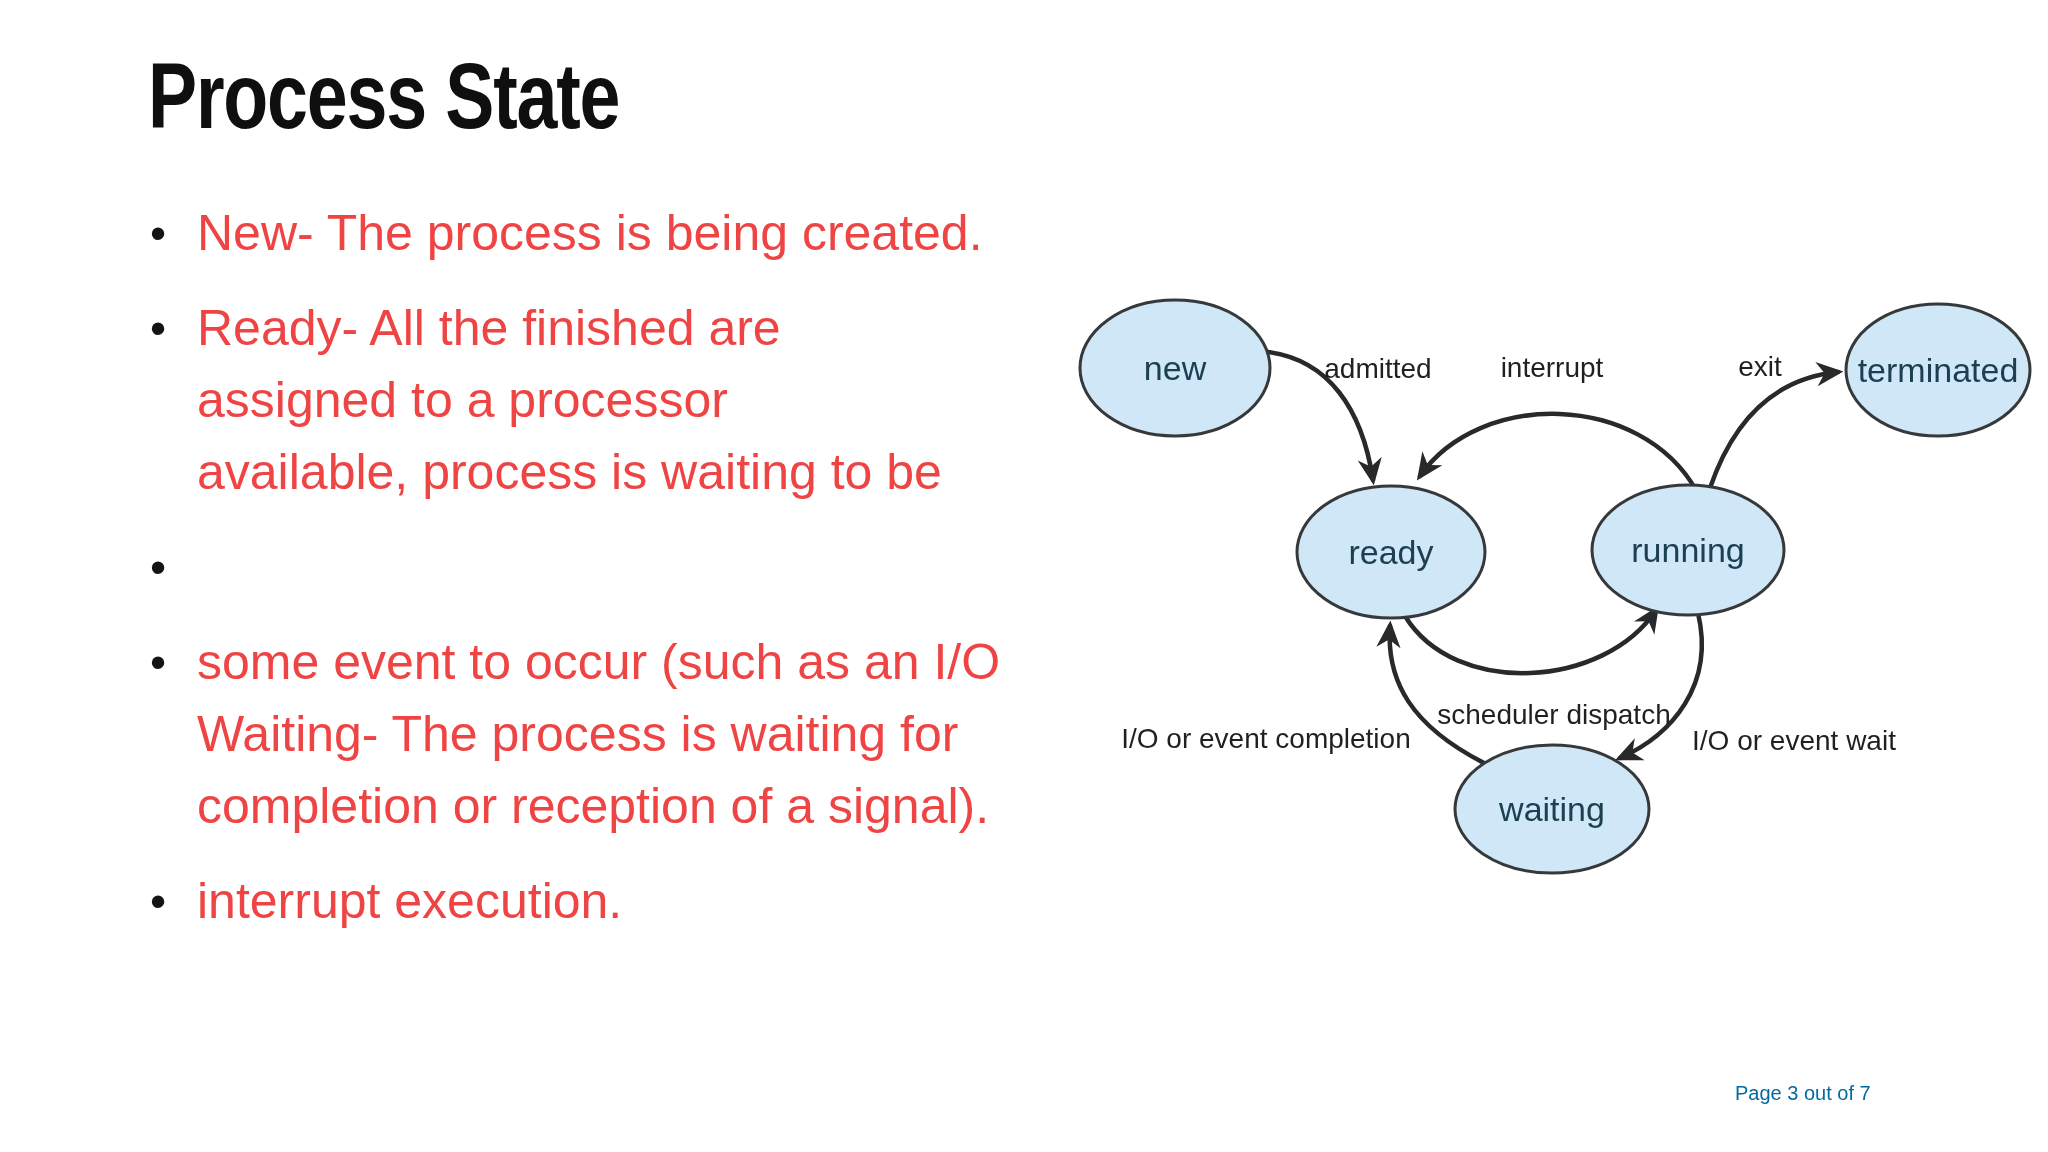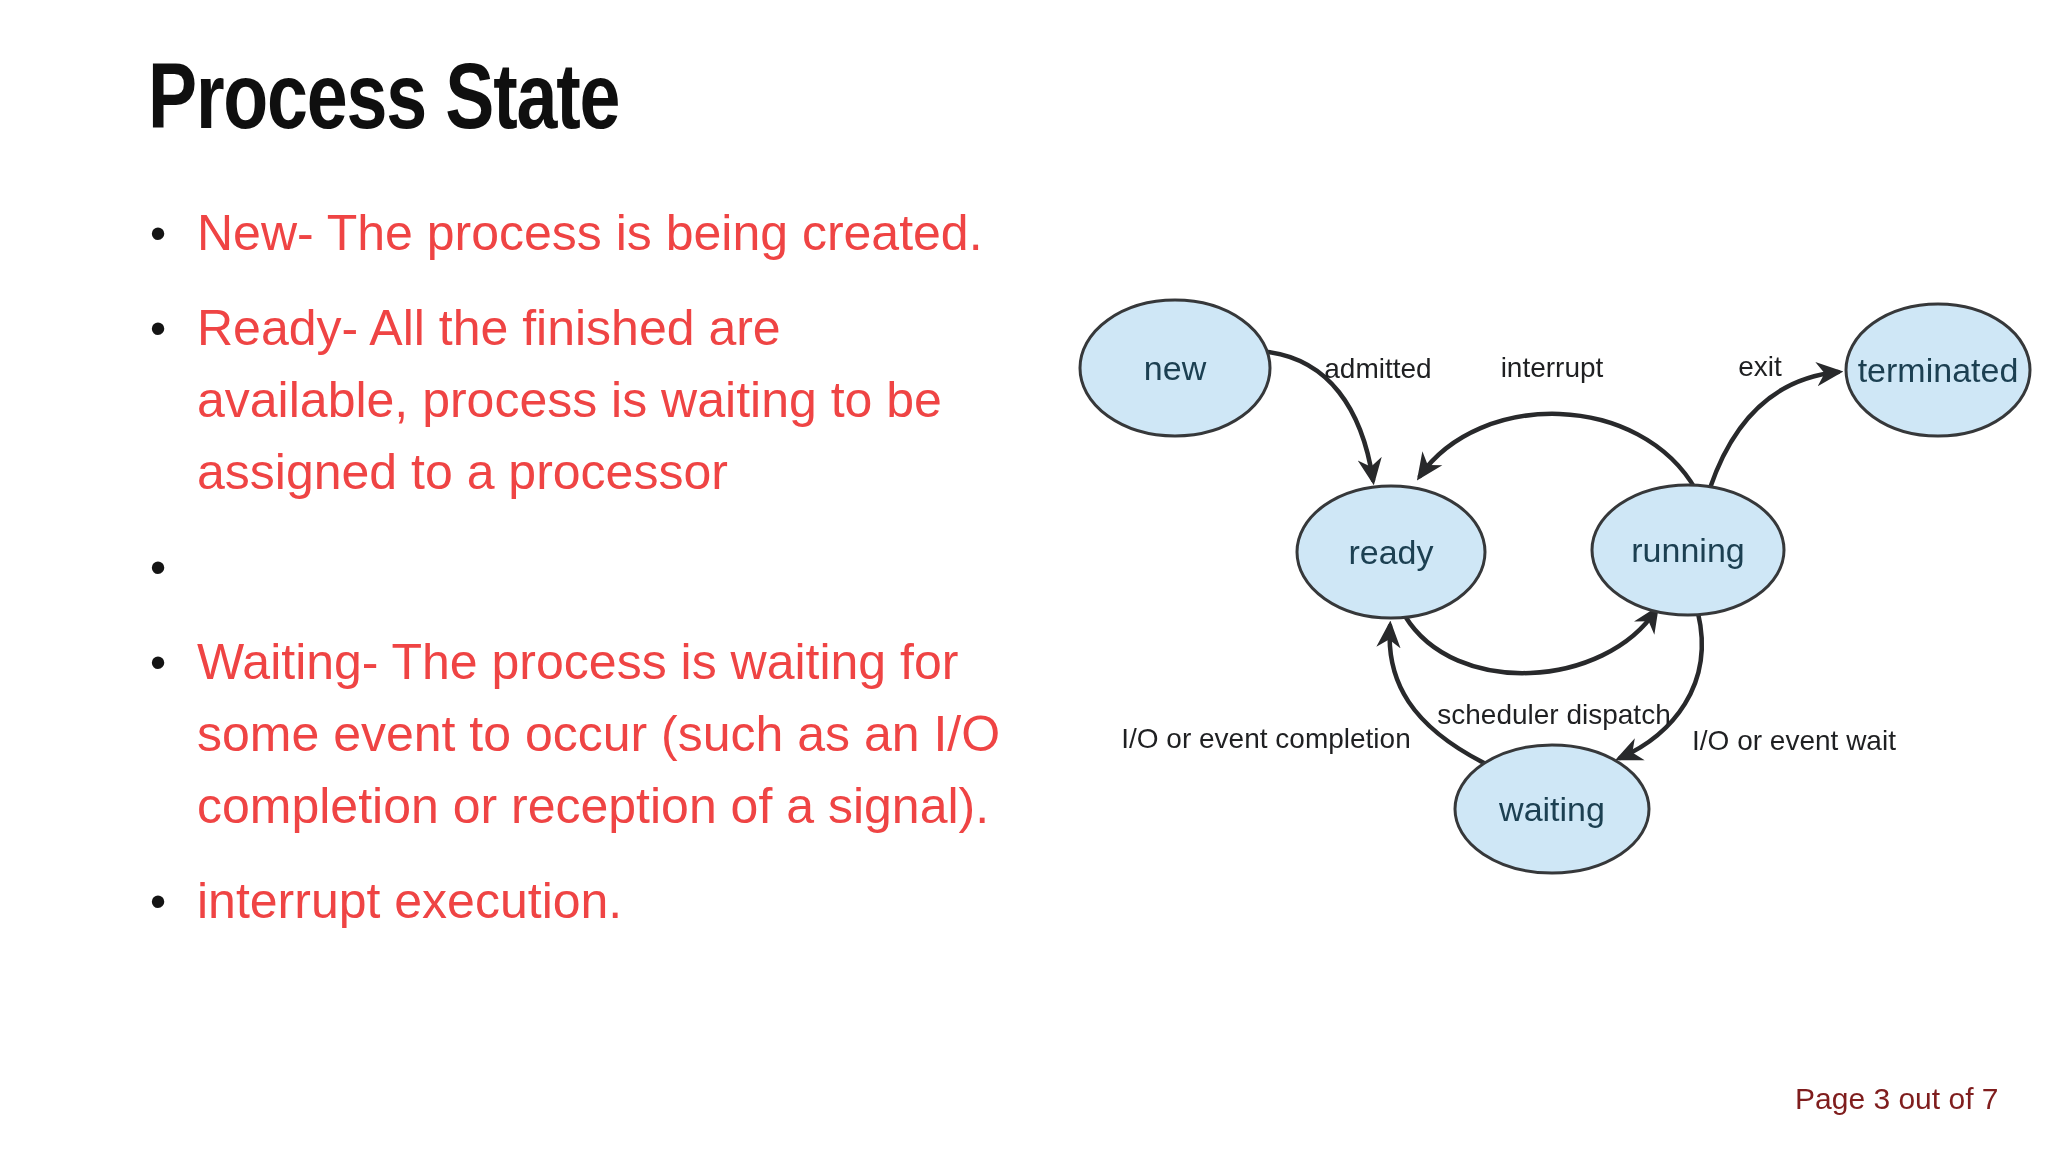--- a/index.html
+++ b/index.html
@@ -73,24 +73,24 @@
   }
   .edge-label {
     fill: #1f2022;
     font-family: "Liberation Sans", sans-serif;
     font-size: 28px;
     text-anchor: middle;
     dominant-baseline: central;
   }
   .footer {
     position: absolute;
-    left: 1795px;
+    left: 1735px;
     top: 1082px;
-    font-size: 30px;
-    color: #7f1d1d;
+    font-size: 20px;
+    color: #0369a1;
     white-space: nowrap;
   }
 </style>
 </head>
 <body>
 
 <div class="slide">
 
   <h1 class="title">Process State</h1>
 
@@ -100,34 +100,34 @@
       <span class="dot">•</span>
       <div class="btext">
         <div class="bline">New- The process is being created.</div>
       </div>
     </div>
 
     <div class="bullet">
       <span class="dot">•</span>
       <div class="btext">
         <div class="bline">Ready- All the finished are</div>
+        <div class="bline">assigned to a processor</div>
         <div class="bline">available, process is waiting to be</div>
-        <div class="bline">assigned to a processor</div>
       </div>
     </div>
 
     <div class="bullet">
       <span class="dot">•</span>
     </div>
 
     <div class="bullet">
       <span class="dot">•</span>
       <div class="btext">
+        <div class="bline">some event to occur (such as an I/O</div>
         <div class="bline">Waiting- The process is waiting for</div>
-        <div class="bline">some event to occur (such as an I/O</div>
         <div class="bline">completion or reception of a signal).</div>
       </div>
     </div>
 
     <div class="bullet">
       <span class="dot">•</span>
       <div class="btext">
         <div class="bline">interrupt execution.</div>
       </div>
     </div>

